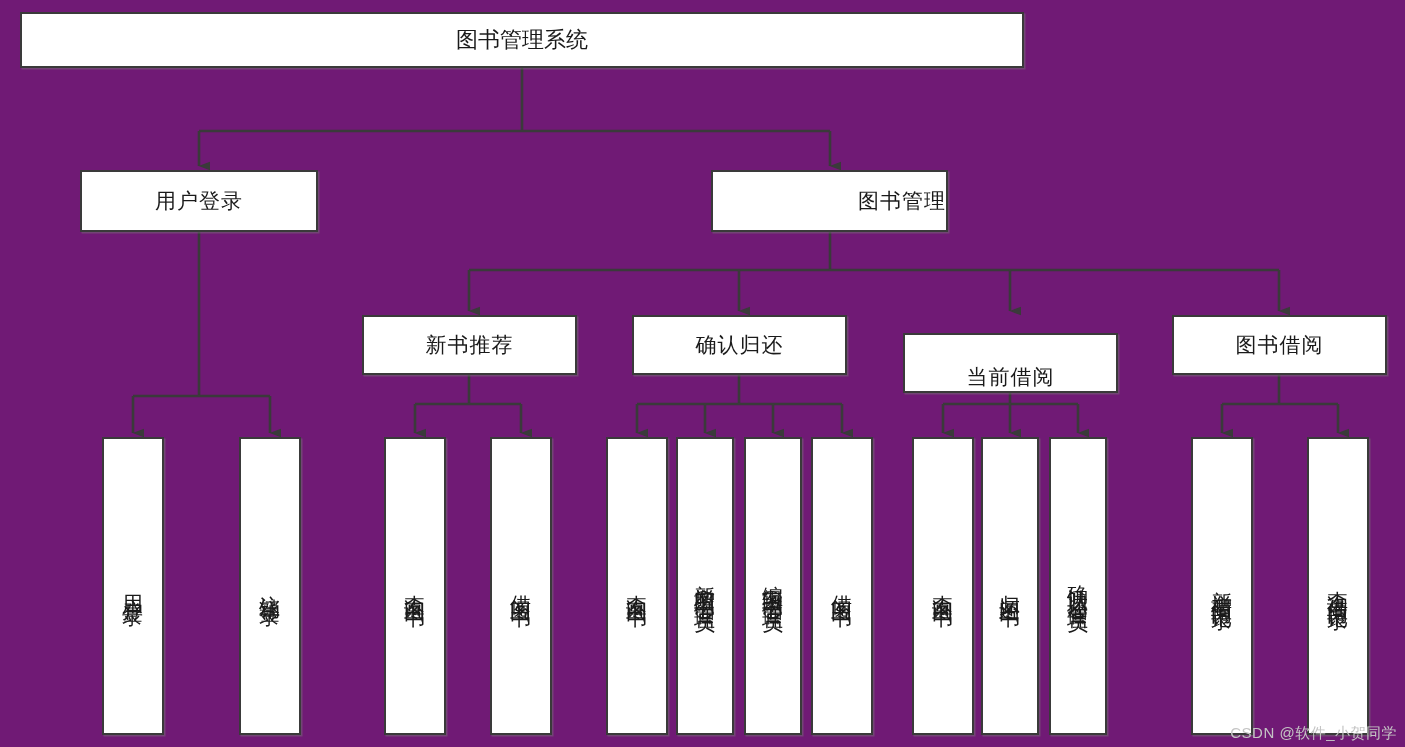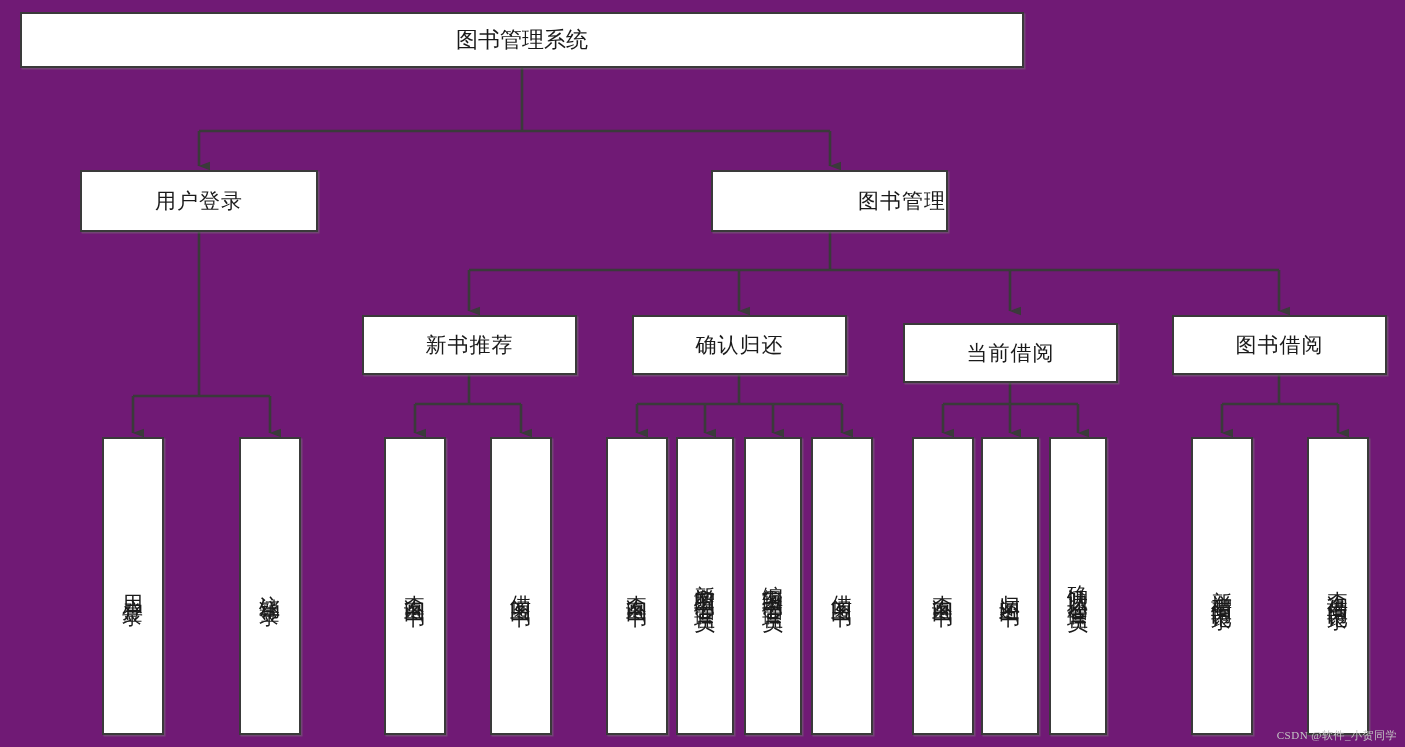--- a/index.html
+++ b/index.html
@@ -55,26 +55,25 @@
     text-orientation: upright;
     letter-spacing: 4px;
     line-height: 1;
     white-space: nowrap;
     text-align: center;
   }
   .watermark {
     position: absolute;
     right: 8px;
     bottom: 4px;
-    font-size: 11px;
+    font-size: 15px;
     color: #c4c4c4;
     letter-spacing: 0.5px;
     white-space: nowrap;
     user-select: none;
-    font-family: Liberation Serif, serif;
   }
 </style>
 </head>
 <body>
 
 <div id="canvas">
 
   <svg id="wires" viewBox="0 0 1405 747">
     <defs>
       <marker id="arrow" viewBox="0 0 10 12" refX="5" refY="11.2" markerWidth="10" markerHeight="12" orient="auto-start-reverse" markerUnits="userSpaceOnUse">
@@ -135,21 +134,21 @@
   <div class="node horiz" style="left:711px; top:170px; width:237px; height:62px;justify-content:flex-end;">
     <span>图书管理</span>
   </div>
 
   <div class="node horiz" style="left:362px; top:315px; width:215px; height:60px;">
     <span>新书推荐</span>
   </div>
   <div class="node horiz" style="left:632px; top:315px; width:215px; height:60px;">
     <span>确认归还</span>
   </div>
-  <div class="node horiz" style="left:903px; top:323px; width:215px; height:60px;">
+  <div class="node horiz" style="left:903px; top:333px; width:215px; height:60px;align-items:flex-end;">
     <span>当前借阅</span>
   </div>
   <div class="node horiz" style="left:1172px; top:315px; width:215px; height:60px;">
     <span>图书借阅</span>
   </div>
 
   <div class="node leaf" style="left:102px; top:437px; width:62px; height:298px;">
     <span class="vtext">用户登录</span>
   </div>
   <div class="node leaf" style="left:239px; top:437px; width:62px; height:298px;">

